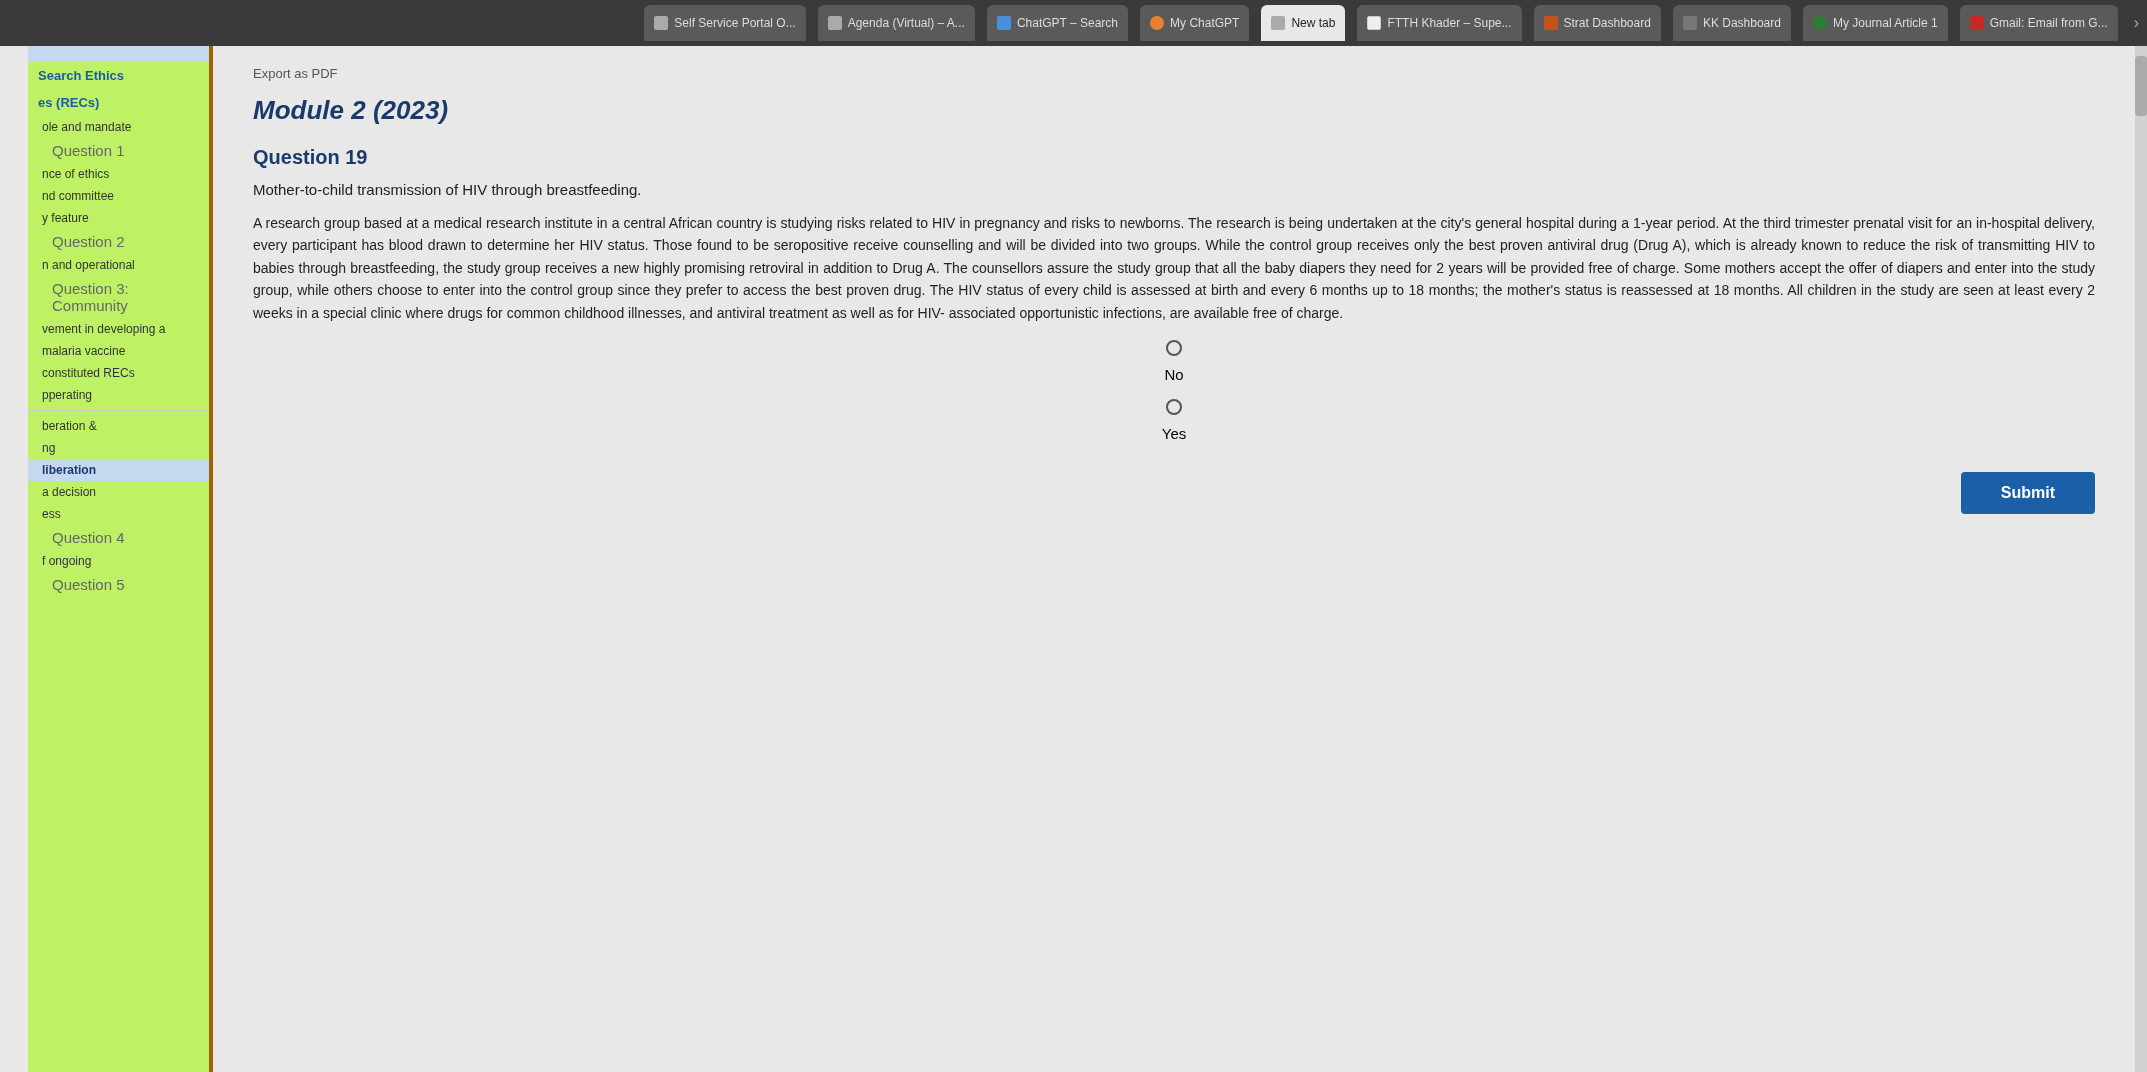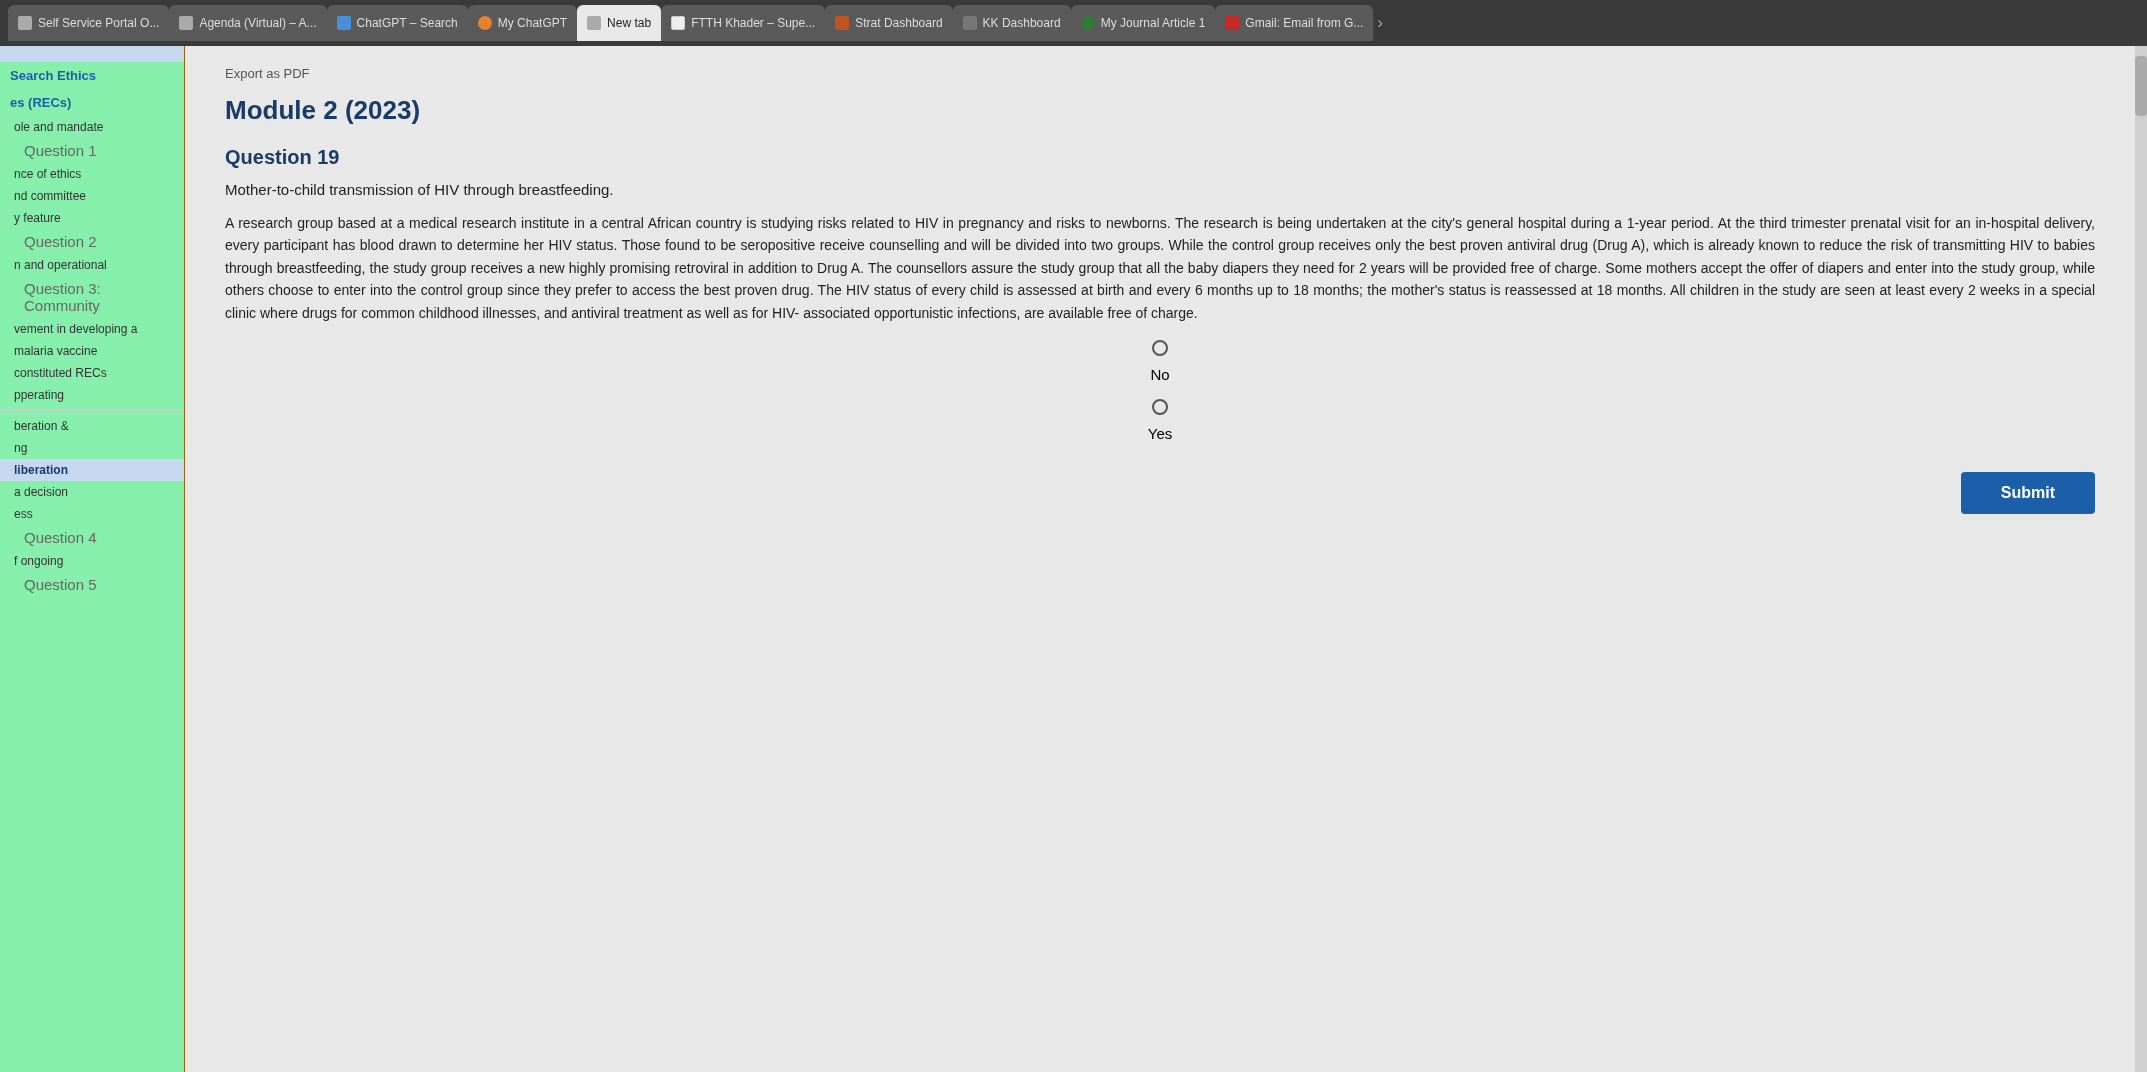--- a/index.html
+++ b/index.html
@@ -5,22 +5,23 @@
     * { box-sizing: border-box; margin: 0; padding: 0; }
     body { font-family: Arial, sans-serif; background: #e8e8e8; font-size: 14px; overflow: hidden; }
 
     
     .browser-bar {
       background: #3a3a3a;
       height: 46px;
       display: flex;
       align-items: center;
       padding: 0 8px;
-      gap: 0;
+      gap: 12px;
       overflow: hidden;
+      justify-content: flex-end;
     }
     .tab {
       display: flex;
       align-items: center;
       gap: 6px;
       background: #5a5a5a;
       border-radius: 6px 6px 0 0;
       padding: 6px 10px;
       height: 36px;
       font-size: 12px;
@@ -51,24 +52,25 @@
 
     
     .main-layout {
       display: flex;
       height: calc(100vh - 46px);
     }
 
     
     .sidebar {
       width: 185px;
-      background: #86efac;
+      background: #bef264;
       flex-shrink: 0;
       overflow-y: auto;
-      border-right: 1px solid #a16207;
+      border-right: 4px solid #a16207;
+      margin-left: 28px;
     }
     .sidebar-header {
       background: #c5d8f0;
       padding: 8px 10px;
       font-weight: bold;
       font-size: 13px;
       color: #1a5fa8;
     }
     .sidebar-section {
       padding: 6px 10px;
@@ -105,20 +107,21 @@
       font-size: 13px;
       color: #555;
       margin-bottom: 14px;
       cursor: pointer;
     }
     .module-title {
       font-size: 26px;
       font-weight: bold;
       color: #1a3a6b;
       margin-bottom: 20px;
+      font-style: italic;
     }
     .question-title {
       font-size: 20px;
       font-weight: bold;
       color: #1a3a6b;
       margin-bottom: 12px;
     }
     .question-subtitle {
       font-size: 15px;
       color: #222;

